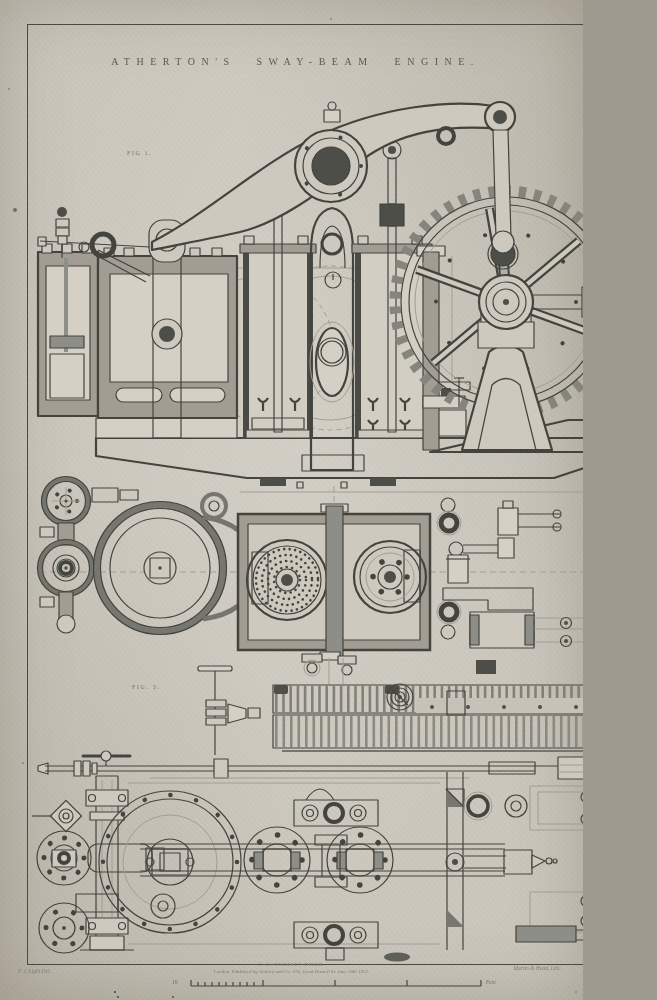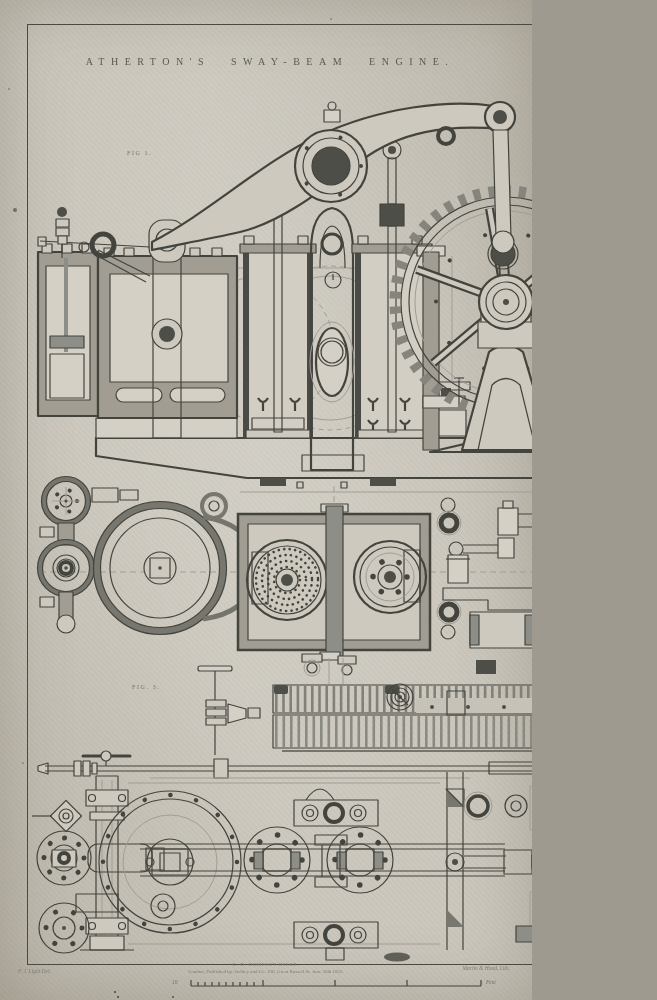--- a/index.html
+++ b/index.html
@@ -1,17 +1,17 @@
 <!DOCTYPE html>
 <html><head>
 <meta charset="utf-8">
 <style>
   html,body{margin:0;padding:0;background:#9e9a90;}
   .sheet{
-    position:relative;width:532px;height:1000px;overflow:hidden;
+    position:relative;width:583px;height:1000px;overflow:hidden;
     background-color:#cbc7bd;
     background-image:
       radial-gradient(ellipse at 50% 40%, rgba(255,255,250,0.15), rgba(0,0,0,0) 62%),
       radial-gradient(ellipse at 97% 3%, rgba(110,100,82,0.13), rgba(0,0,0,0) 42%),
       radial-gradient(ellipse at 2% 97%, rgba(110,100,82,0.15), rgba(0,0,0,0) 38%),
       repeating-linear-gradient(47deg, rgba(90,84,70,0.025) 0 2px, rgba(255,255,250,0.02) 2px 4px);
     box-shadow: inset 0 0 70px rgba(92,84,66,0.32);
     font-family:"Liberation Serif", serif; color:#55554d;
   }
   .plate-border{position:absolute;left:27px;top:24px;width:604px;height:939px;

